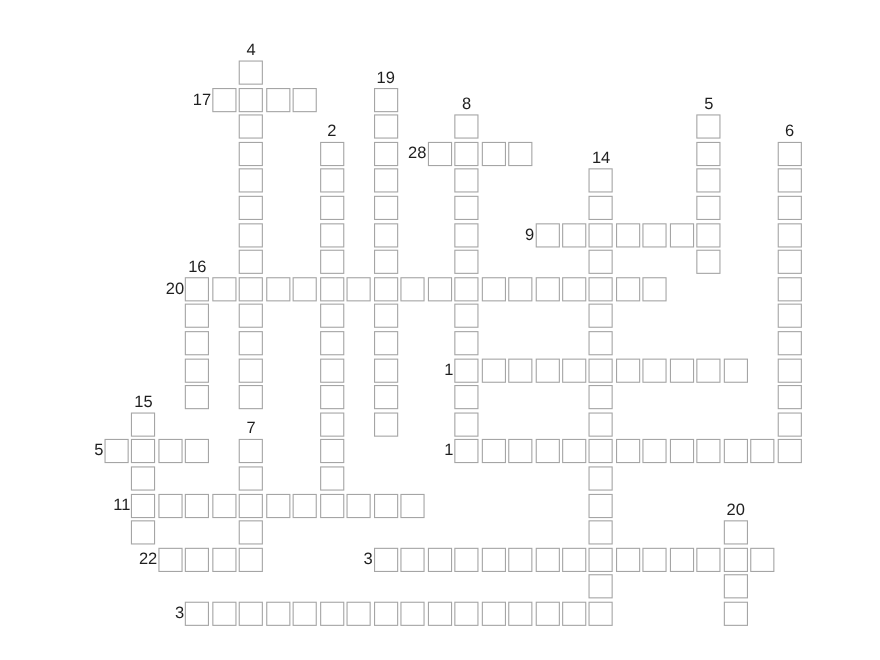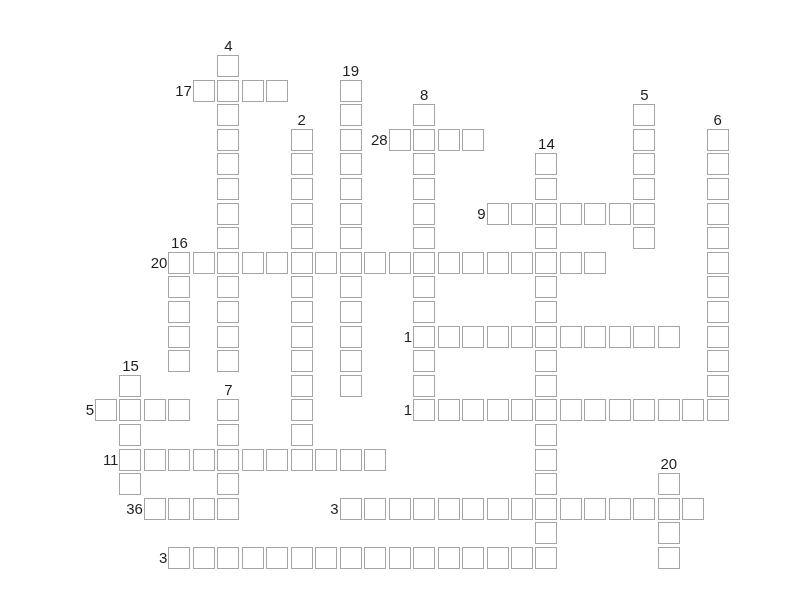--- a/index.html
+++ b/index.html
@@ -261,15 +261,15 @@
       <div class="cell" style="left: 657.81px; top: 522.4px;"></div>
       <div class="cell" style="left: 657.81px; top: 547px;"></div>
       <div class="num down" style="left: 657.81px; top: 455.2px;">20</div>
       <div class="cell" style="left: 388.64px; top: 128.8px;"></div>
       <div class="cell" style="left: 437.58px; top: 128.8px;"></div>
       <div class="cell" style="left: 462.05px; top: 128.8px;"></div>
       <div class="num across" style="left: 348.64px; top: 128.8px;">28</div>
       <div class="cell" style="left: 143.94px; top: 497.8px;"></div>
       <div class="cell" style="left: 168.41px; top: 497.8px;"></div>
       <div class="cell" style="left: 192.88px; top: 497.8px;"></div>
-      <div class="num across" style="left: 103.94px; top: 497.8px;">36</div>
+      <div class="num across" style="left: 103.94px; top: 497.8px;">22</div>
     </div>
 </div>
 
 </body></html>

